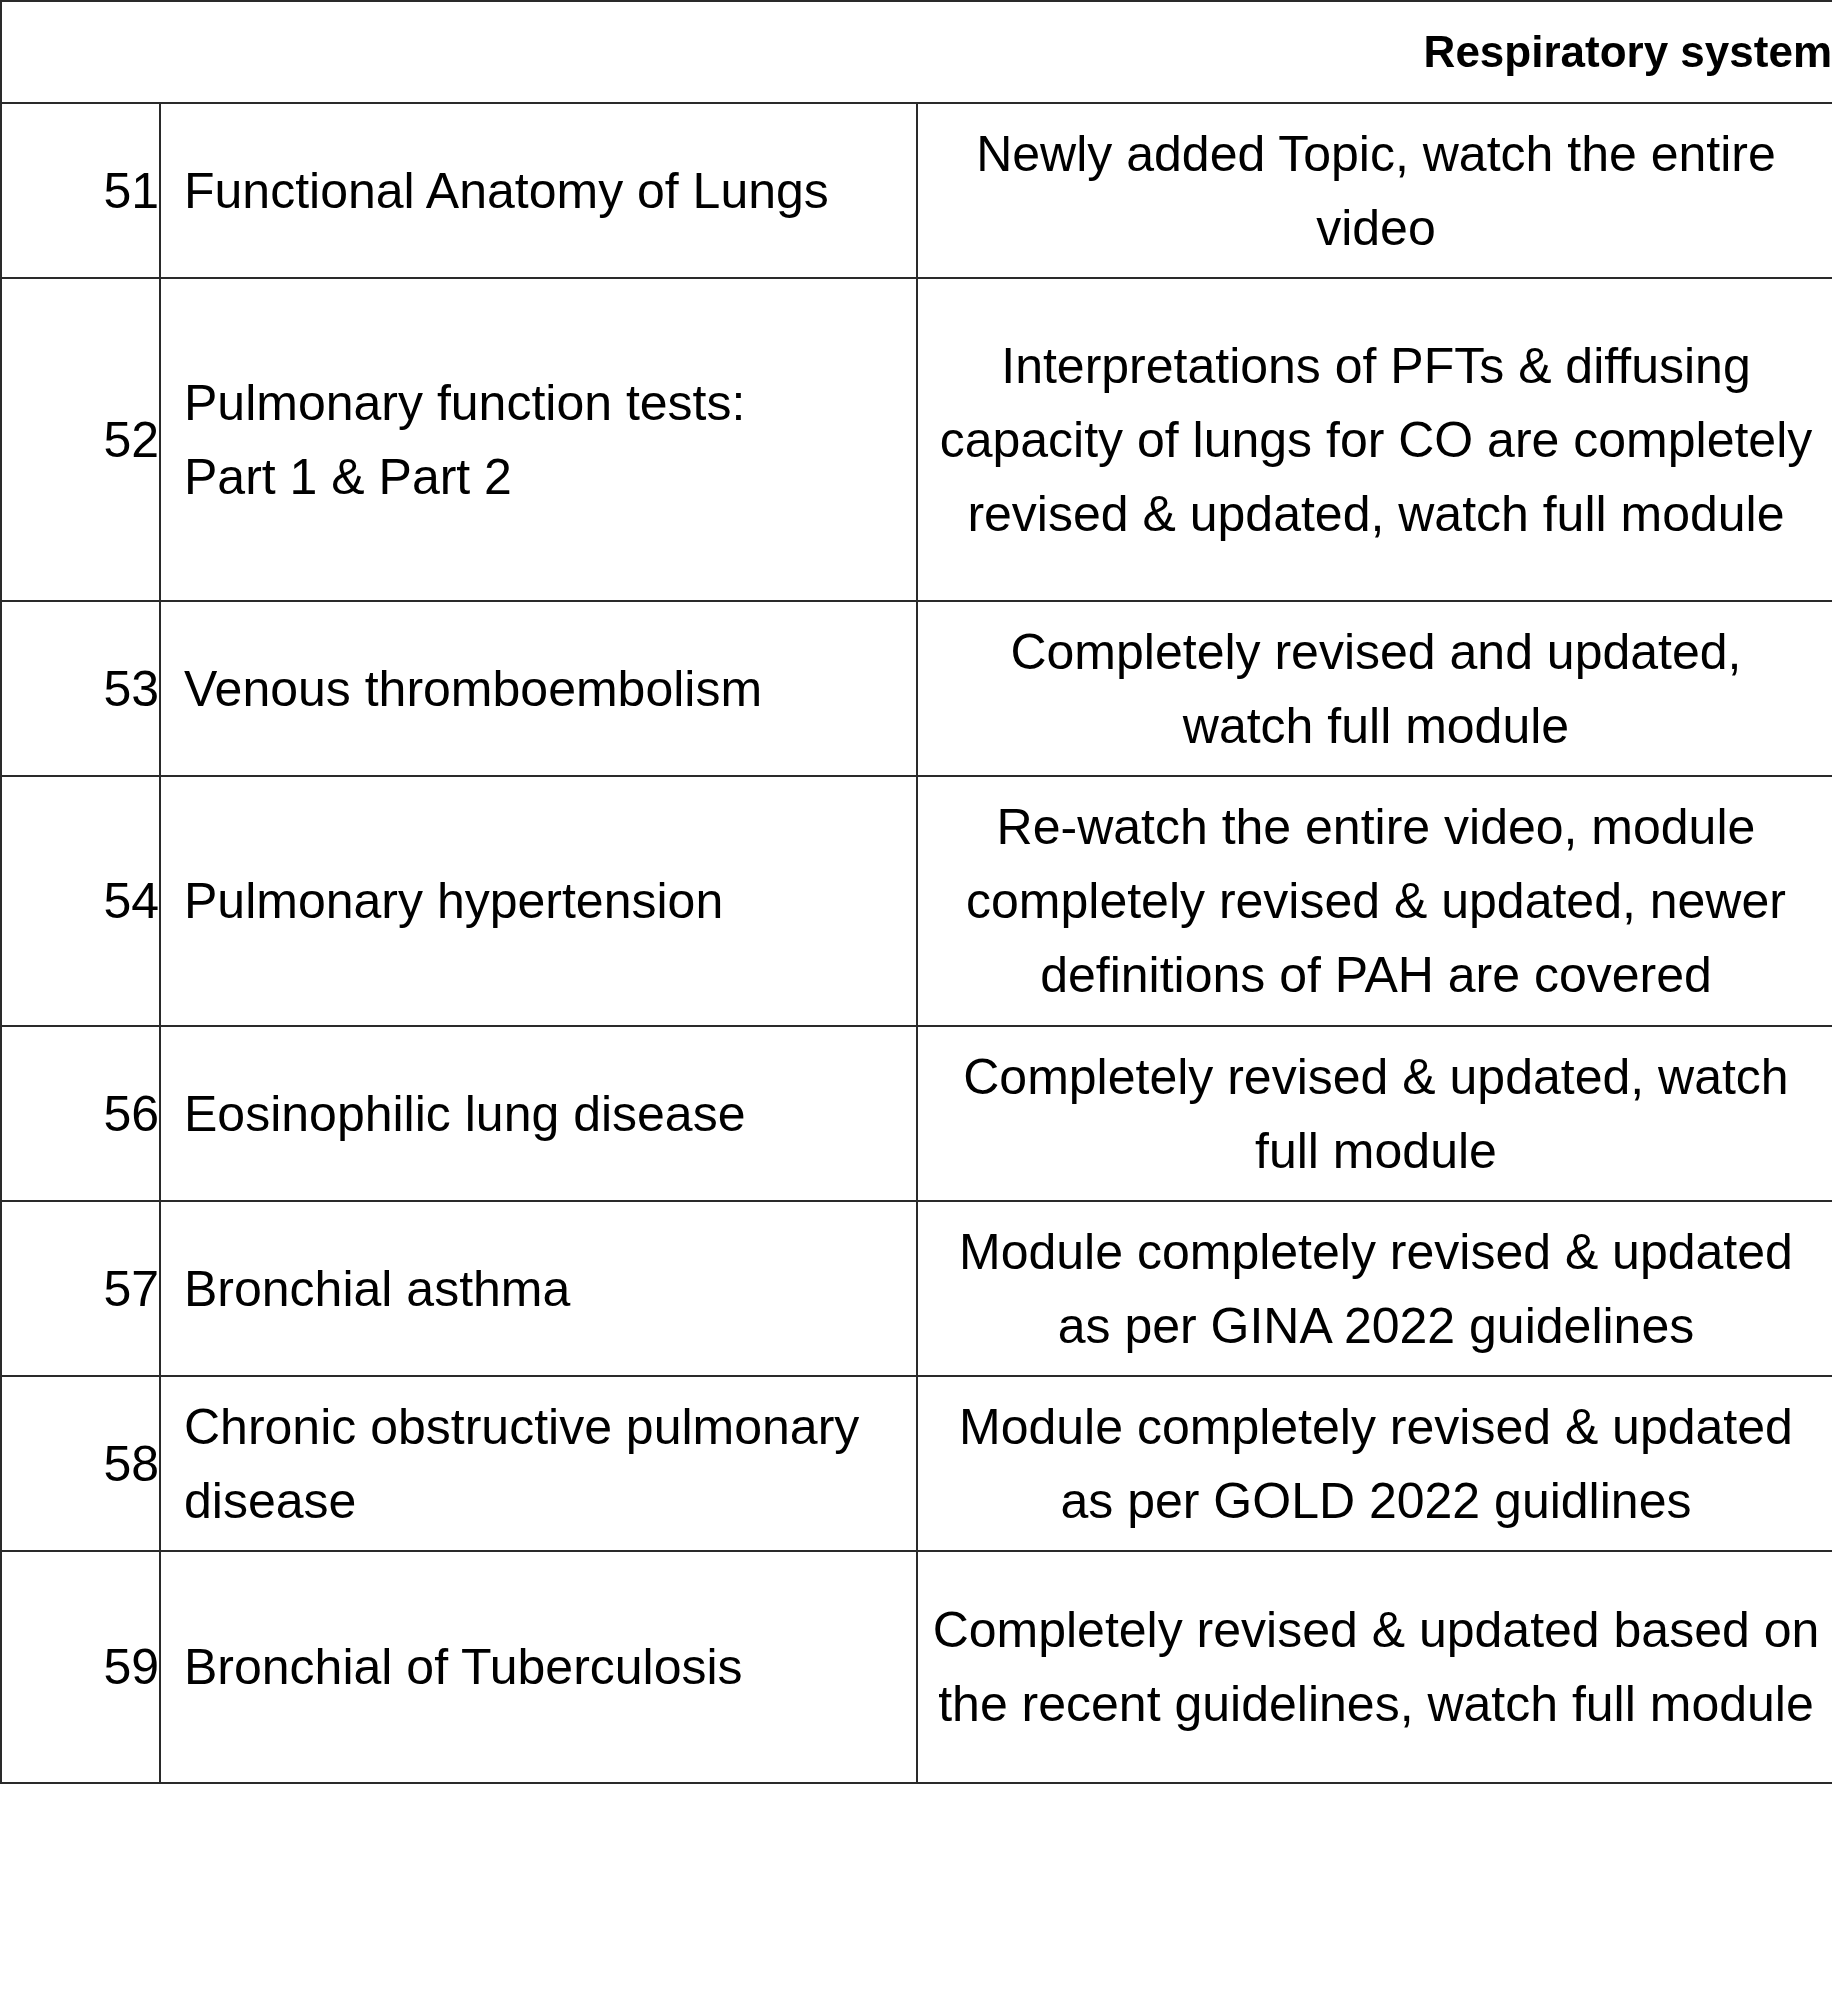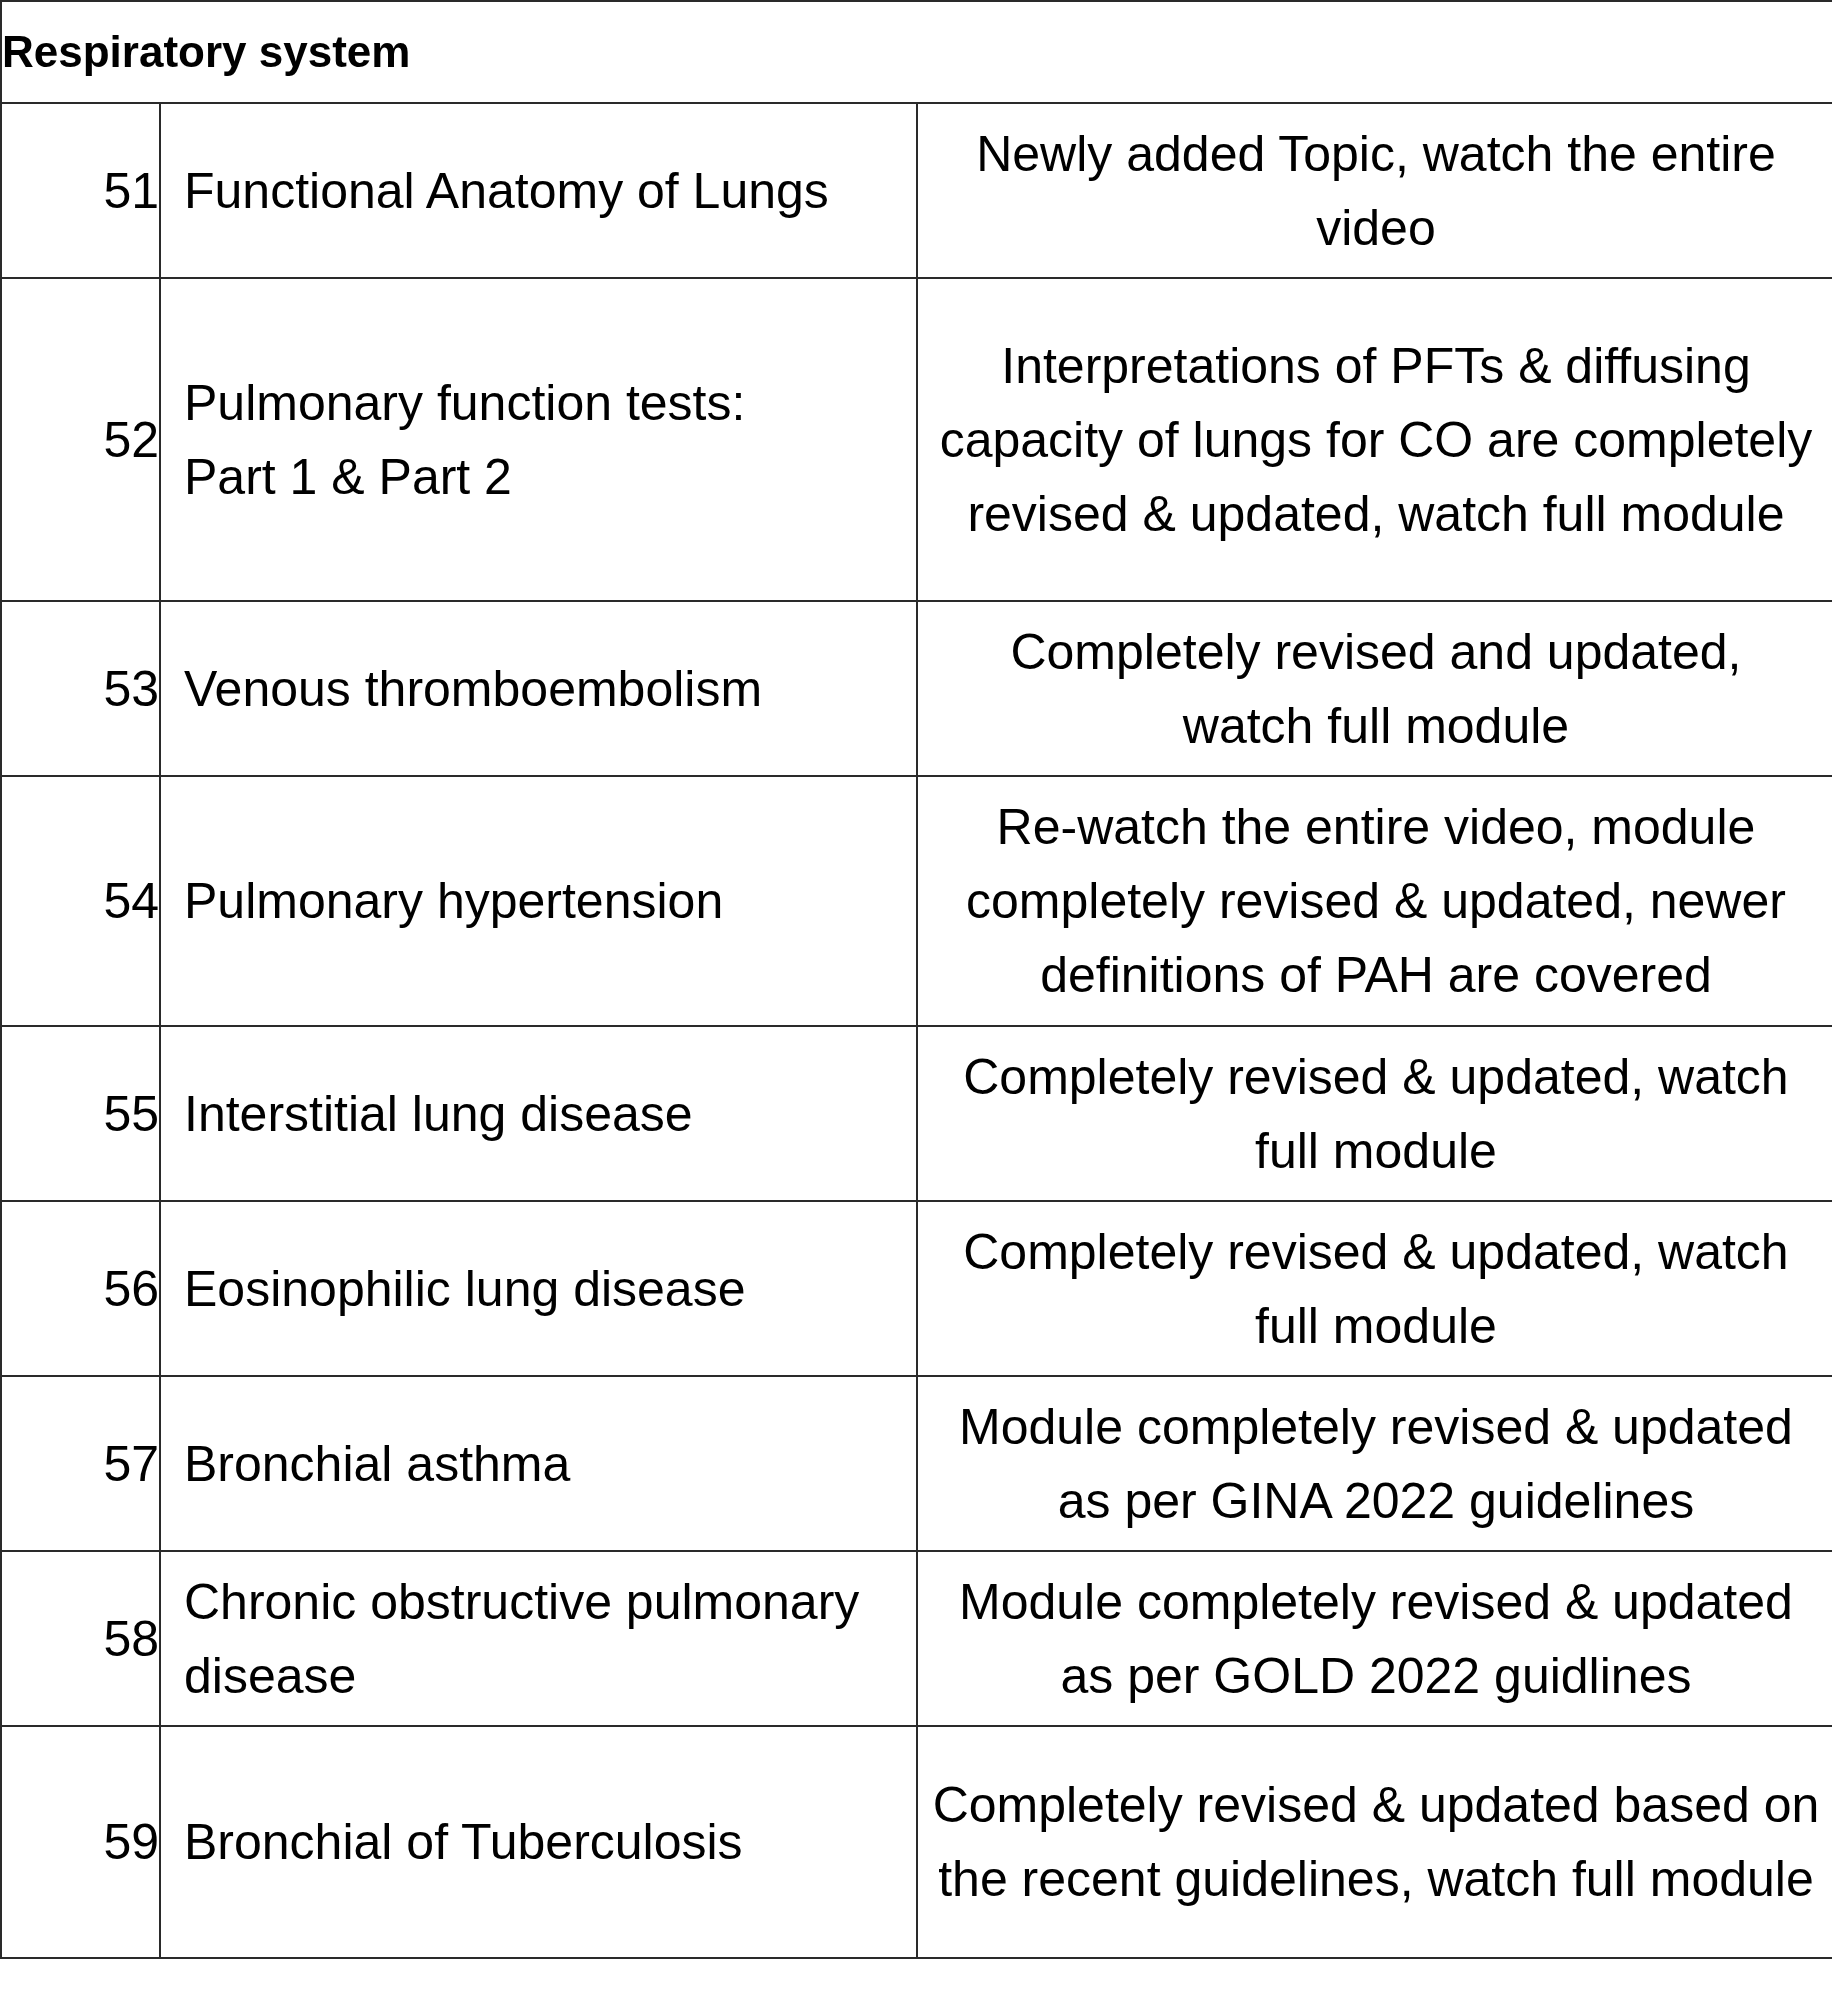--- a/index.html
+++ b/index.html
@@ -1,20 +1,20 @@
 <!DOCTYPE html>
 <html><head>
 <meta charset="utf-8">
 <style>
   html, body { margin:0; padding:0; background:#ffffff; }
   body { width:1833px; height:2007px; position:relative; overflow:hidden;
          font-family:"Liberation Sans", sans-serif; color:#000; }
   table { position:absolute; left:0; top:0; width:1832px; border-collapse:collapse; table-layout:fixed; }
   td, th { border:2px solid #2a2a2a; padding:0; vertical-align:middle; }
-  th { height:100px; font-weight:bold; font-size:44px; text-align:left; }
+  th { height:100px; font-weight:bold; font-size:44px; text-align:right; }
   td { font-size:50px; line-height:74px; }
   td.num { text-align:right; }
   td.topic { padding-left:23px; }
   td.note { padding-left:7.8px; padding-right:5.9px;text-align:center; }
 </style>
 </head>
 <body>
 
 <table>
   <colgroup>
@@ -42,25 +42,20 @@
       <td class="num">53</td>
       <td class="topic">Venous thromboembolism</td>
       <td class="note"><span style="display:inline-block;max-width:833px">Completely revised and updated, watch full module</span></td>
     </tr>
     <tr style="height:250px">
       <td class="num">54</td>
       <td class="topic">Pulmonary hypertension</td>
       <td class="note">Re-watch the entire video, module completely revised &amp; updated, newer definitions of PAH are covered</td>
     </tr>
     <tr style="height:175px">
-      <td class="num">55</td>
-      <td class="topic">Interstitial lung disease</td>
-      <td class="note">Completely revised &amp; updated, watch full module</td>
-    </tr>
-    <tr style="height:175px">
       <td class="num">56</td>
       <td class="topic">Eosinophilic lung disease</td>
       <td class="note">Completely revised &amp; updated, watch full module</td>
     </tr>
     <tr style="height:175px">
       <td class="num">57</td>
       <td class="topic">Bronchial asthma</td>
       <td class="note">Module completely revised &amp; updated as per GINA 2022 guidelines</td>
     </tr>
     <tr style="height:175px">

